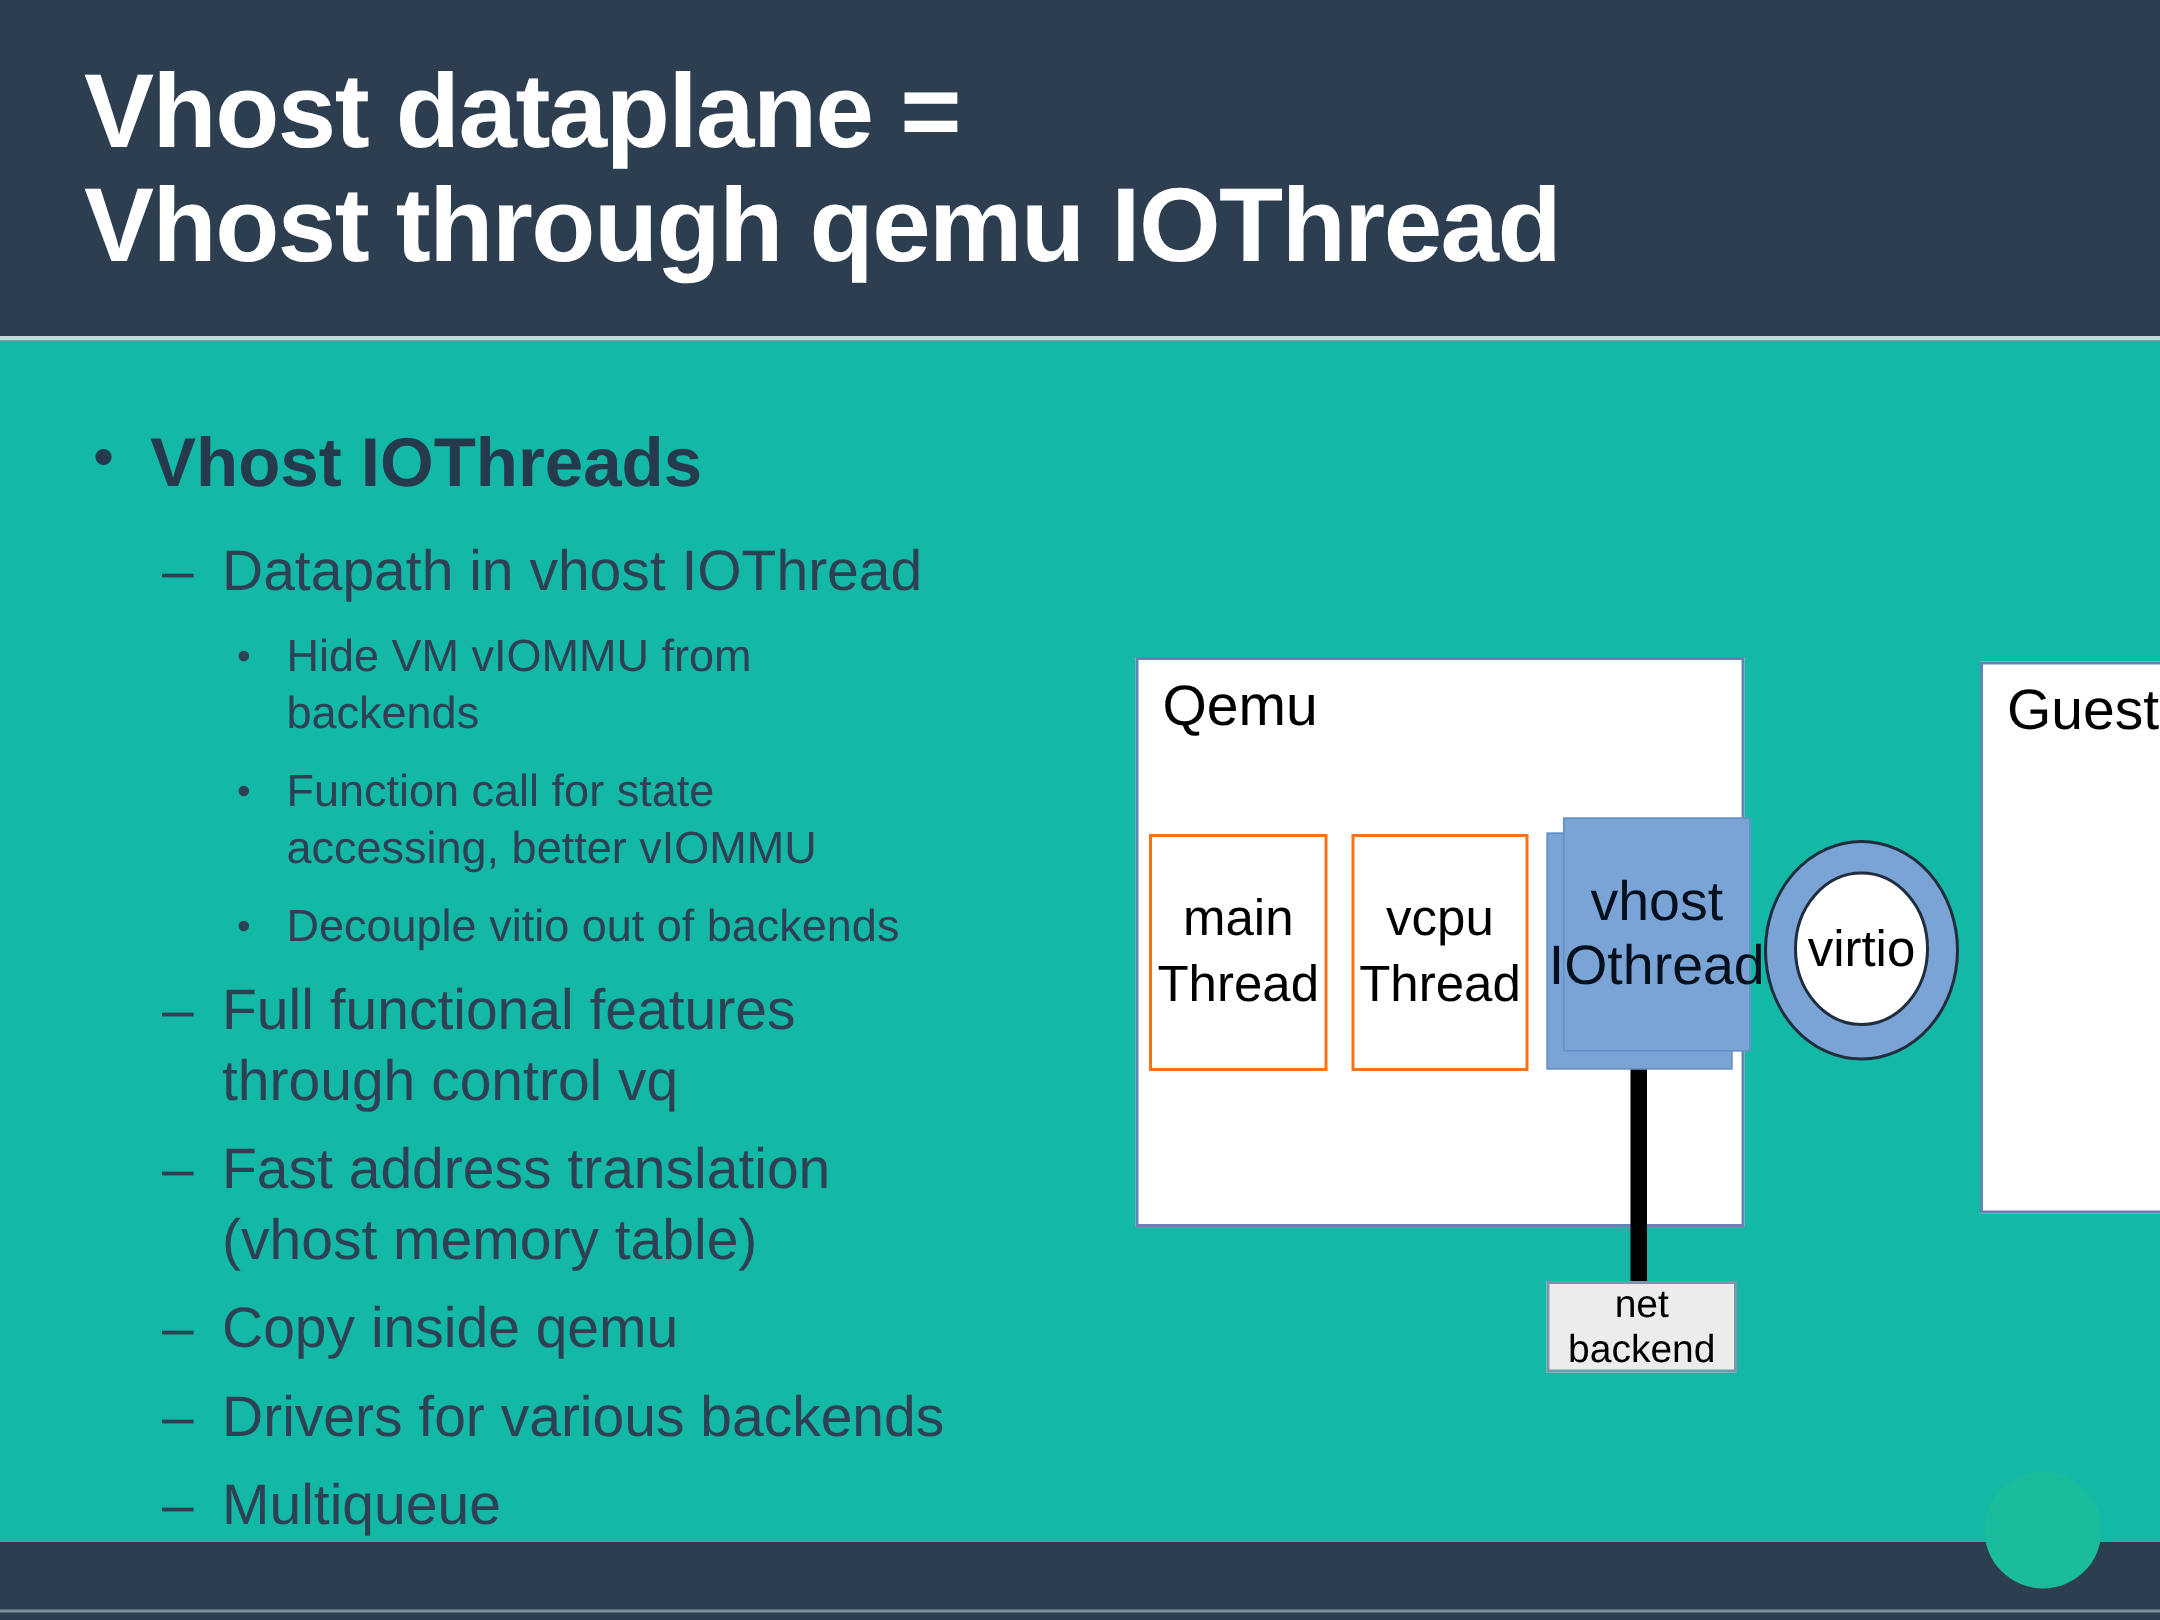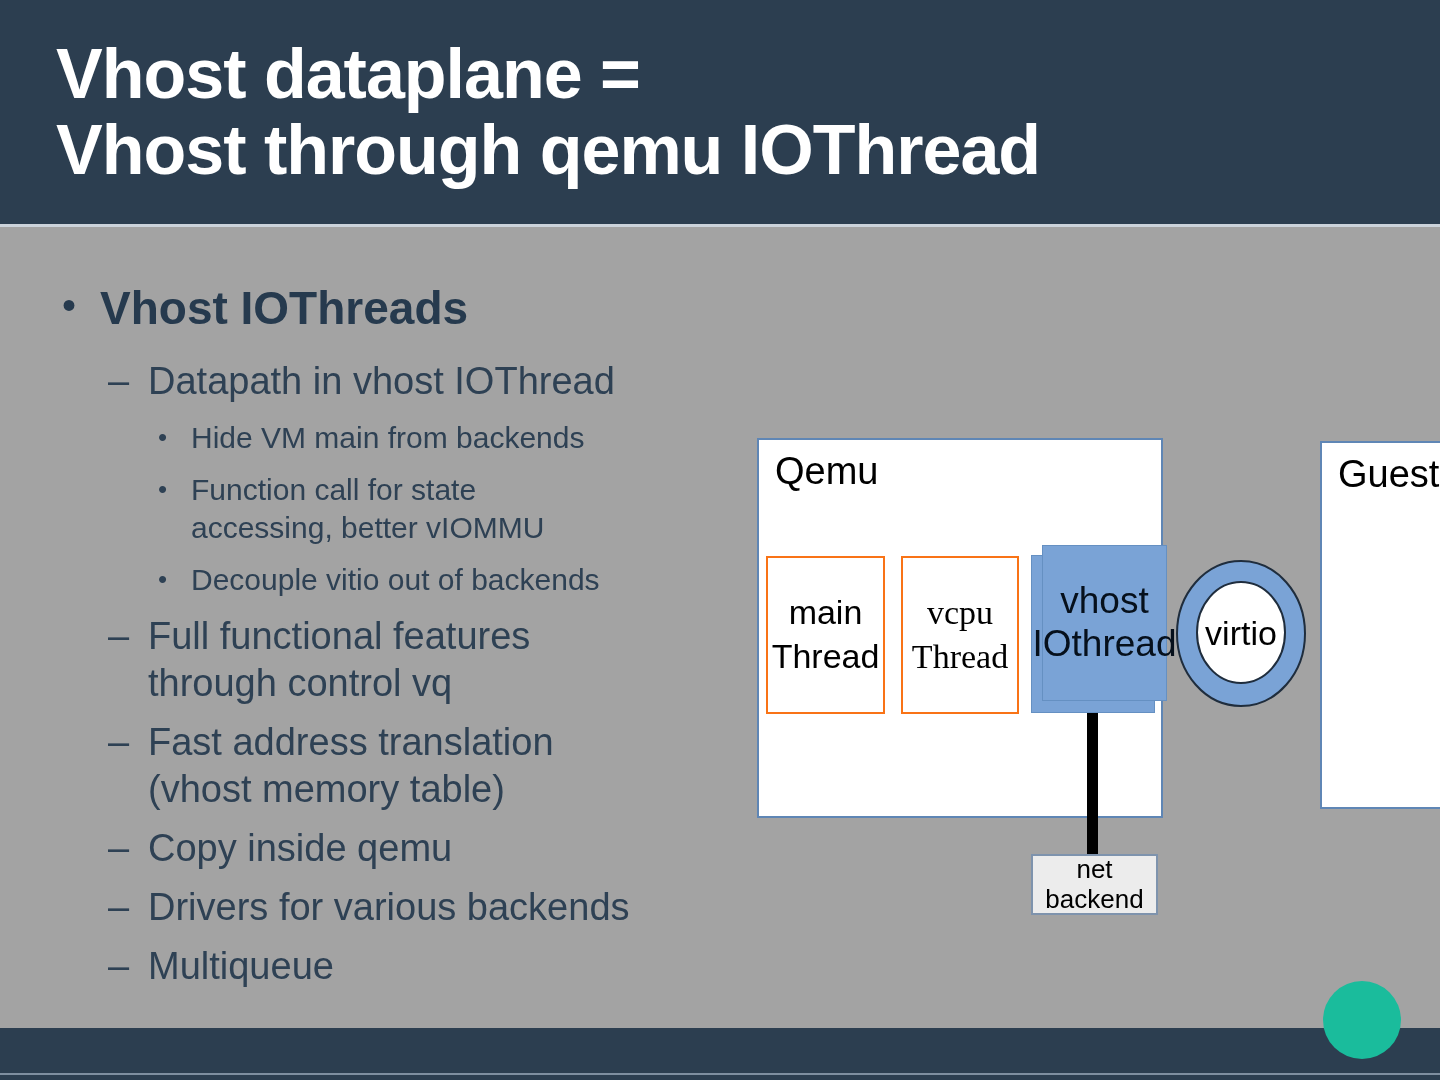--- a/index.html
+++ b/index.html
@@ -1,20 +1,20 @@
 <!DOCTYPE html>
 <html><head>
 <meta charset="utf-8">
 <style>
   html, body { margin: 0; padding: 0; background: #888; }
   .slide {
     position: relative;
     width: 1440px;
     height: 1080px;
-    background: #a3a3a3;
+    background: #14b8a6;
     overflow: hidden;
     font-family: "Liberation Sans", sans-serif;
     margin: 0 auto;
   }
 
   
   .header {
     position: absolute;
     left: 0; top: 0;
     width: 100%;
@@ -118,21 +118,21 @@
     align-items: center;
     justify-content: center;
     text-align: center;
     font-size: 34px;
     line-height: 1.28;
     color: #000000;
     white-space: pre-line;
     z-index: 2;
   }
   .main-box { left: 766px; top: 556px; width: 119px; height: 158px; }
-  .vcpu-box { left: 901px; top: 556px; width: 118px; height: 158px; font-family: Liberation Serif, serif; }
+  .vcpu-box { left: 901px; top: 556px; width: 118px; height: 158px; }
   .vhost-back {
     position: absolute;
     left: 1031px; top: 555px; width: 124px; height: 158px;
     background: #7aa3d6;
     border: 1px solid #6590c2;
     box-sizing: border-box;
     z-index: 4;
   }
   .vhost-front {
     position: absolute;
@@ -223,21 +223,21 @@
   <div class="header">
     <div class="title-line">Vhost dataplane =</div>
     <div class="title-line">Vhost through qemu IOThread</div>
   </div>
 
   <div class="outline">
     <h2 class="l1-heading">Vhost IOThreads</h2>
     <ul class="l2-list">
       <li class="l2-item">Datapath in vhost IOThread</li>
       <ul class="l3-list">
-        <li class="l3-item">Hide VM main from backends</li>
+        <li class="l3-item">Hide VM vIOMMU from backends</li>
         <li class="l3-item">Function call for state accessing, better vIOMMU</li>
         <li class="l3-item">Decouple vitio out of backends</li>
       </ul>
       <li class="l2-item">Full functional features through control vq</li>
       <li class="l2-item">Fast address translation (vhost memory table)</li>
       <li class="l2-item">Copy inside qemu</li>
       <li class="l2-item">Drivers for various backends</li>
       <li class="l2-item">Multiqueue</li>
     </ul>
   </div>

